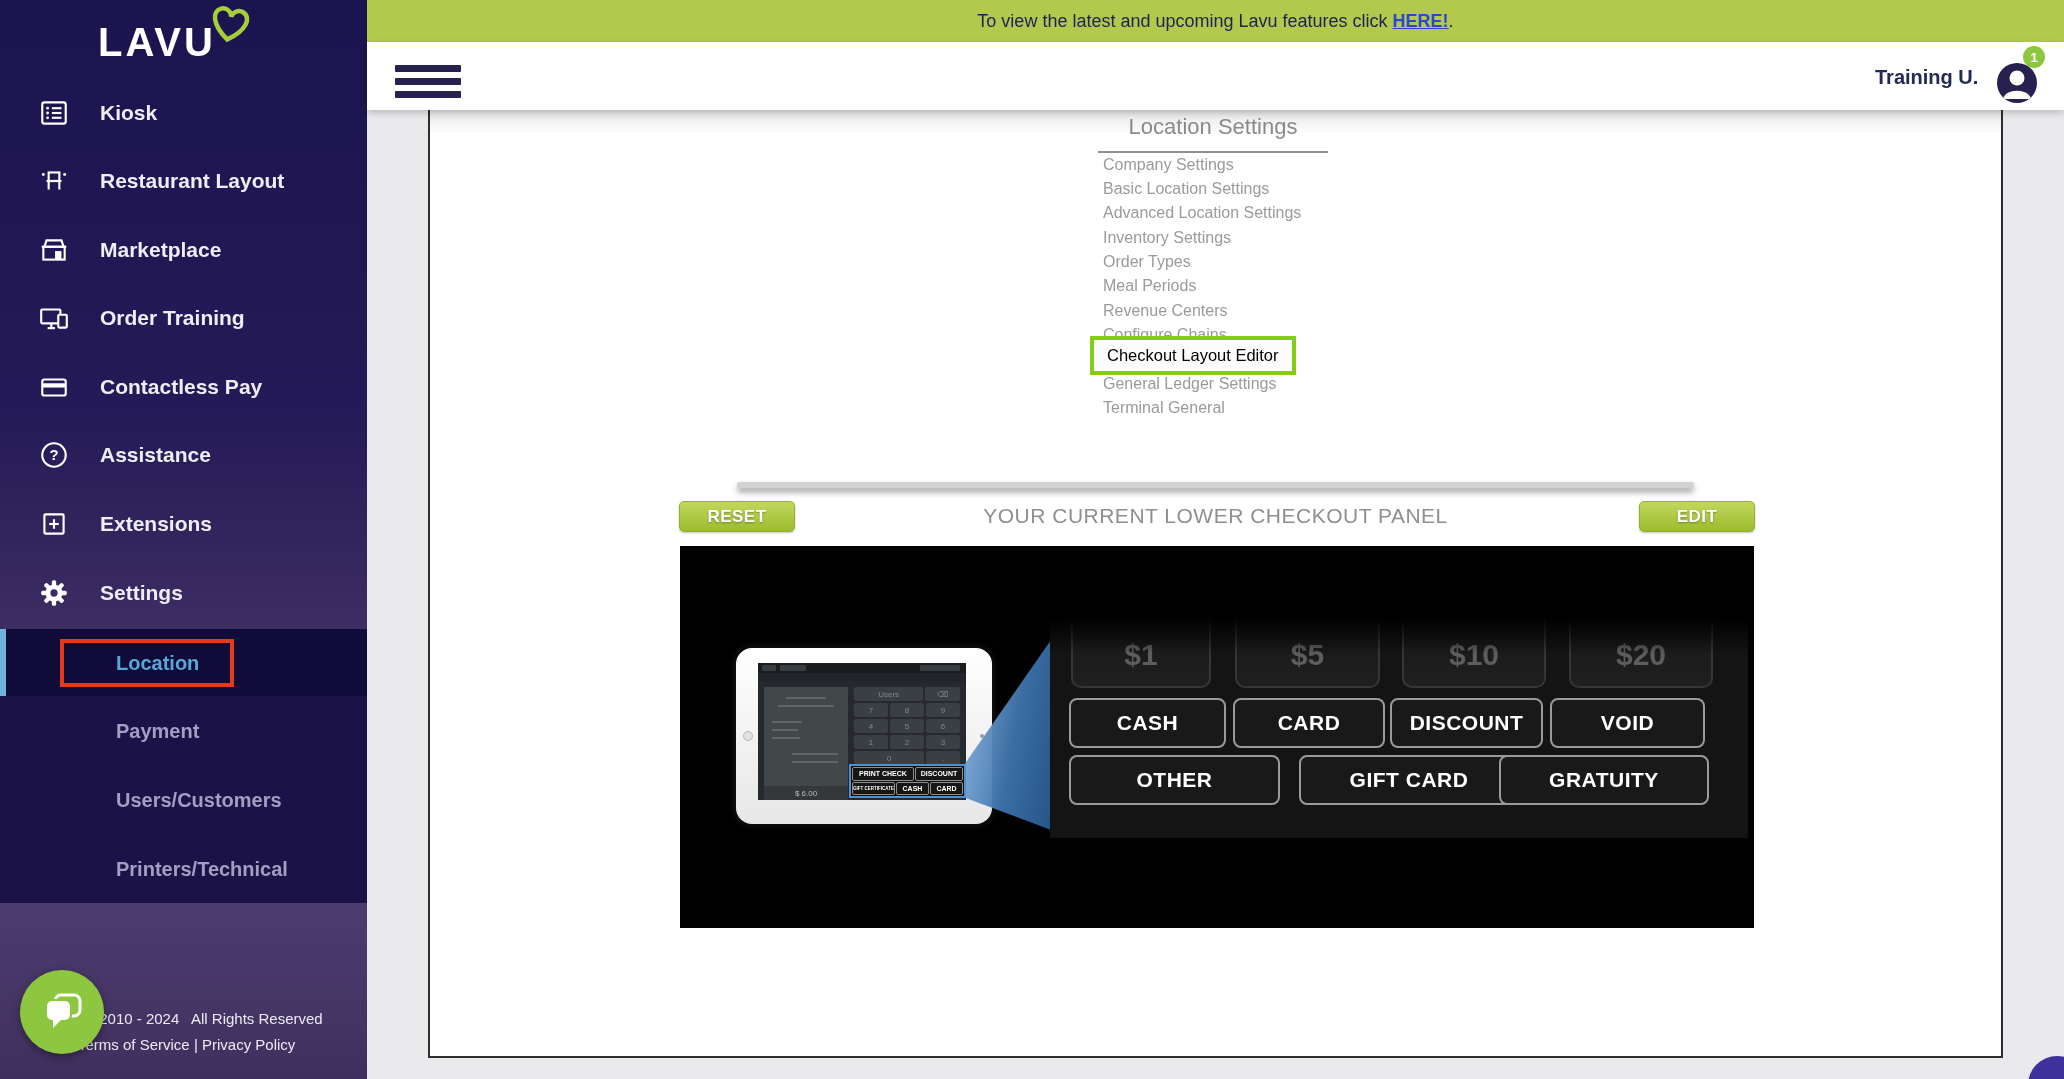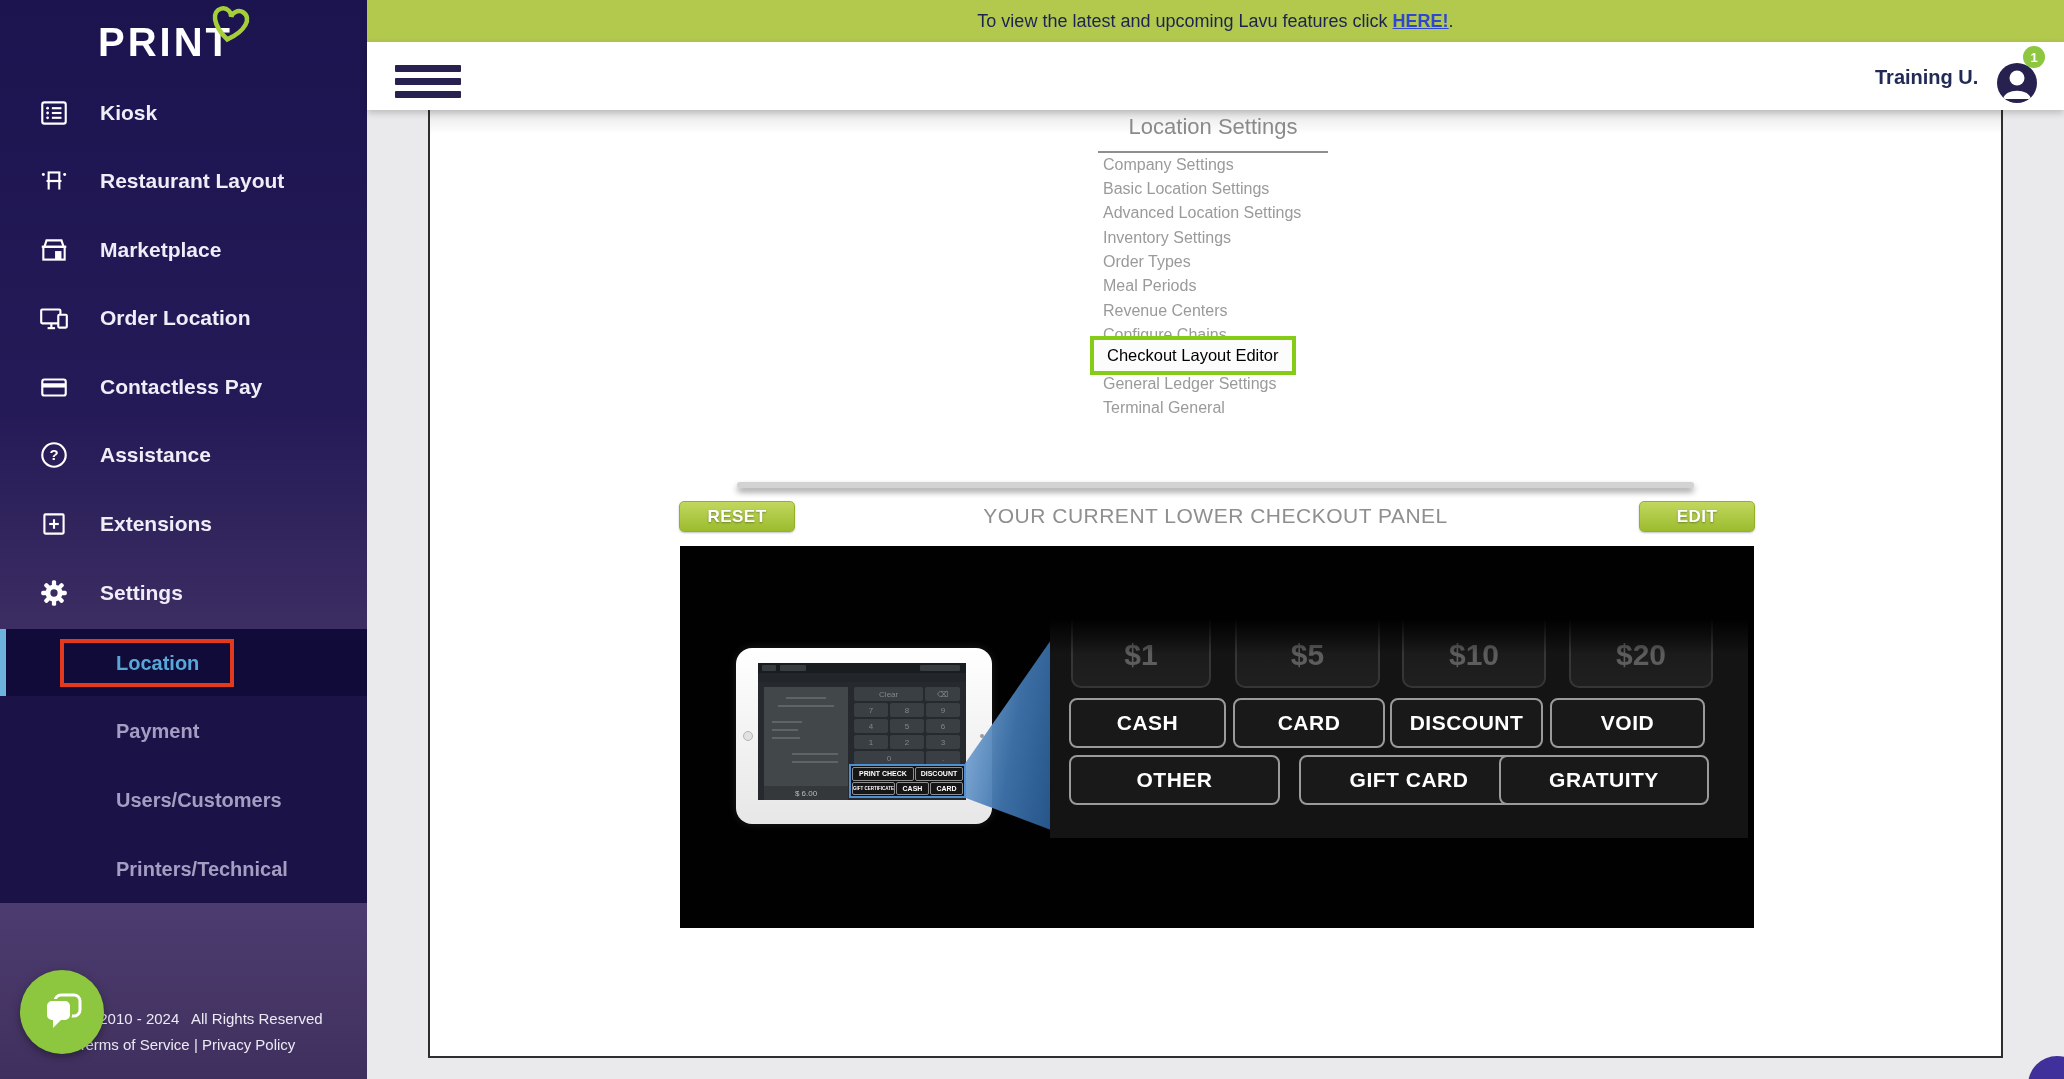--- a/index.html
+++ b/index.html
@@ -116,21 +116,21 @@
     display:flex; align-items:center; justify-content:center; z-index:3; }
 
   #corner-blob { left:2028px; top:1056px; width:58px; height:58px; border-radius:50%; background:#40309b; }
 </style>
 </head>
 <body>
 
 <div id="root">
 
   <div id="sidebar" class="abs">
-    <div id="logo" class="abs">PRINT</div>
+    <div id="logo" class="abs">LAVU</div>
     <svg id="logo-heart" class="abs" width="48" height="46" viewBox="0 0 36 34">
       <path d="M18 28 C 5 19, 3 9, 9.5 6 C 14 4, 18 8, 18 11 C 18 8, 22 4, 26.5 6 C 33 9, 31 19, 18 28 Z" fill="none" stroke="#a6ce39" stroke-width="3.4" transform="rotate(10 18 16)"></path>
     </svg>
 
     <div class="nav-item abs" style="top:159px">
       <svg class="ico" viewBox="0 0 30 30" fill="none" stroke="#fff" stroke-width="2">
         <rect x="10" y="7" width="10" height="8"></rect>
         <line x1="8" y1="15" x2="22" y2="15"></line>
         <line x1="10" y1="15" x2="10" y2="23"></line>
           <line x1="20" y1="15" x2="20" y2="23"></line>
@@ -160,21 +160,21 @@
       </svg>
       <span class="lbl">Marketplace</span>
     </div>
     <div class="nav-item abs" style="top:296px">
       <svg class="ico" viewBox="0 0 30 30" fill="none" stroke="#fff" stroke-width="2">
         <rect x="3" y="7" width="18" height="13" rx="1"></rect>
         <line x1="9" y1="24.5" x2="16" y2="24.5"></line>
           <line x1="12.5" y1="20" x2="12.5" y2="24.5"></line>
         <rect x="19" y="12" width="8" height="12" rx="1" fill="#241a57"></rect>
       </svg>
-      <span class="lbl">Order Location</span>
+      <span class="lbl">Order Training</span>
     </div>
     <div class="nav-item abs" style="top:365px">
       <svg class="ico" viewBox="0 0 30 30" fill="none" stroke="#fff" stroke-width="2">
         <rect x="4" y="8" width="22" height="15" rx="2"></rect>
         <rect x="4" y="11.5" width="22" height="4" fill="#fff" stroke="none"></rect>
       </svg>
       <span class="lbl">Contactless Pay</span>
     </div>
     <div class="nav-item abs" style="top:433px">
       <svg class="ico" viewBox="0 0 30 30" fill="none" stroke="#fff" stroke-width="2">
@@ -303,21 +303,21 @@
             <div class="rc-line" style="top:18px;width:56px;left:14px;"></div>
             <div class="rc-line" style="top:34px;width:30px;"></div>
             <div class="rc-line" style="top:42px;width:26px;"></div>
             <div class="rc-line" style="top:50px;width:28px;"></div>
             <div class="rc-line" style="top:66px;width:46px;left:28px;"></div>
             <div class="rc-line" style="top:74px;width:46px;left:28px;"></div>
             <div id="rc-total">$ 6.00</div>
           </div>
           <div id="keypad" class="abs">
             <div id="kp-clear-row">
-              <div class="kp-cell" style="flex:2">Clear</div>
+              <div class="kp-cell" style="flex:2">Users</div>
               <div class="kp-cell" style="flex:1">⌫</div>
             </div>
             <div id="kp-grid">
               <div class="kp-cell">7</div>
               <div class="kp-cell">8</div>
               <div class="kp-cell">9</div>
               <div class="kp-cell">4</div>
               <div class="kp-cell">5</div>
               <div class="kp-cell">6</div>
               <div class="kp-cell">1</div>

